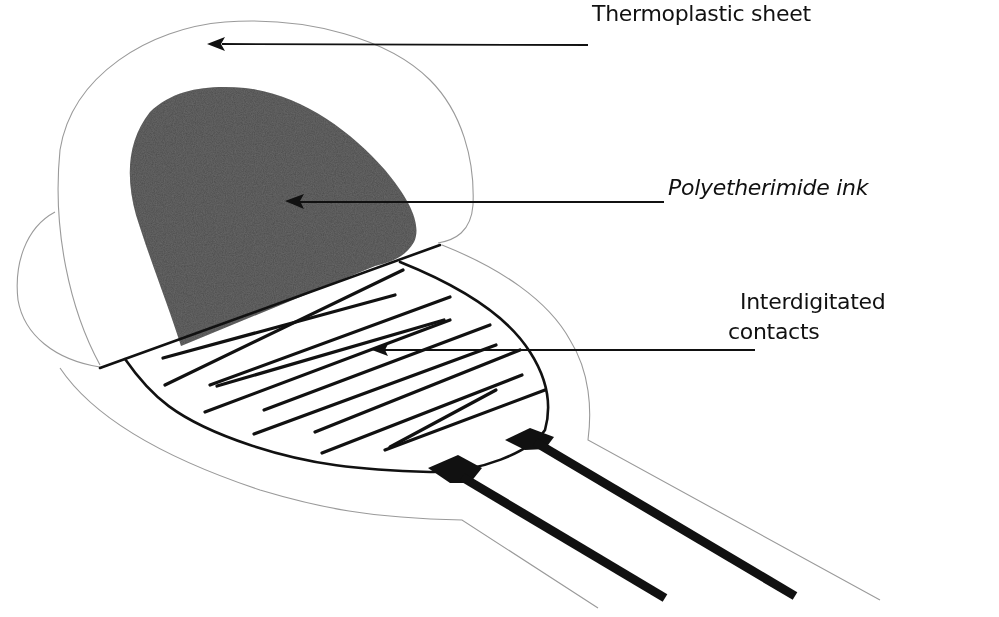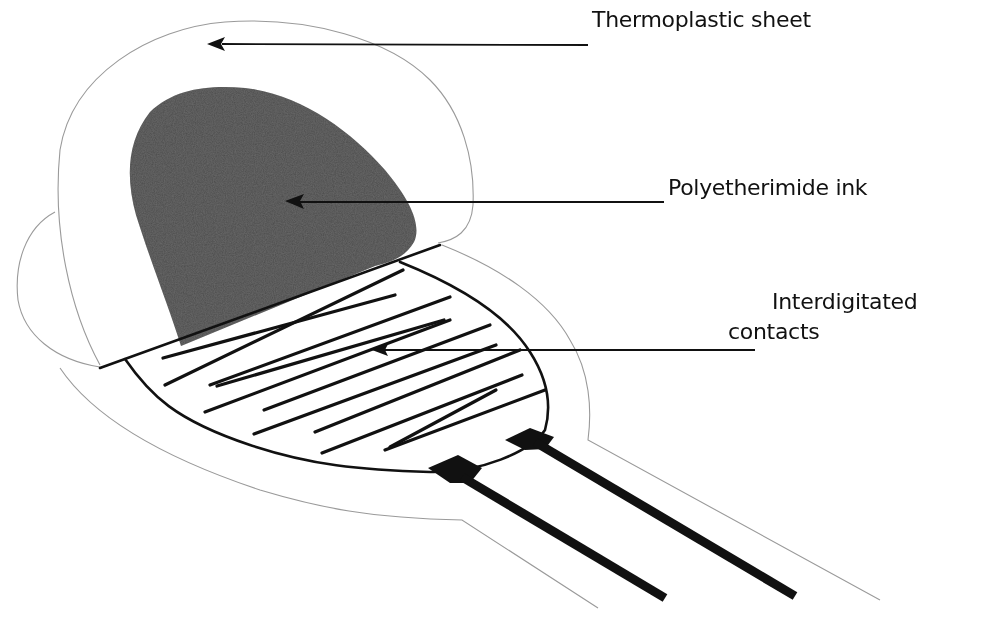--- a/index.html
+++ b/index.html
@@ -77,16 +77,16 @@
   <g>
     <line class="leader" x1="664" y1="202" x2="300" y2="202"></line>
     <polygon fill="#111" points="285,201 304,194 300,201 304,209"></polygon>
   </g>
   <g>
     <line class="leader" x1="755" y1="350" x2="385" y2="350"></line>
     <polygon fill="#111" points="372,350 388,344 385,350 388,356"></polygon>
   </g>
 </svg>
 
-<div class="label" style="left:592px; top:8px;text-align:right;">Thermoplastic sheet</div>
-<div class="label" style="left:668px; top:176px;">Polyetherimide ink</div>
-<div class="label" style="left:772px; top:290px;">Interdigitated</div>
+<div class="label" style="left:592px; top:2px;text-align:right;">Thermoplastic sheet</div>
+<div class="label" style="left:668px; top:176px;font-style:italic;">Polyetherimide ink</div>
+<div class="label" style="left:740px; top:290px;">Interdigitated</div>
 <div class="label" style="left:728px; top:320px;">contacts</div>
 
 </body></html>

